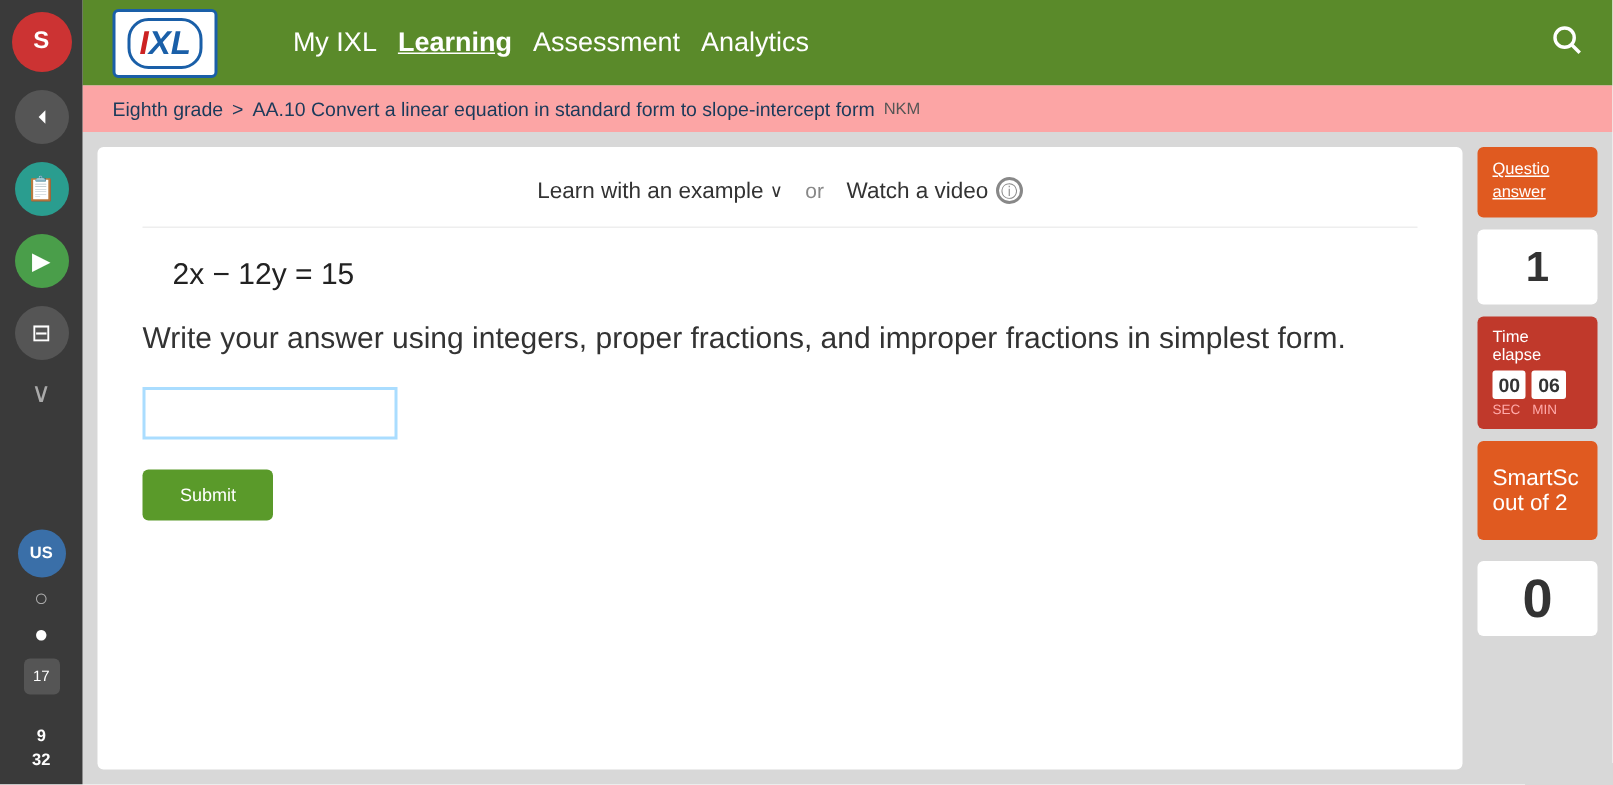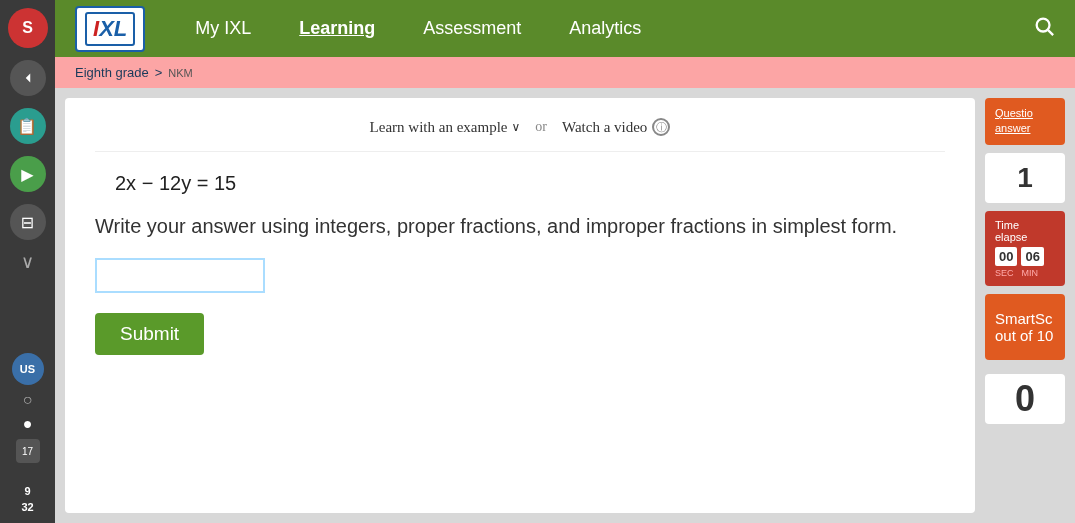--- a/index.html
+++ b/index.html
@@ -66,21 +66,21 @@
       padding: 4px 8px;
       border-radius: 4px;
       font-size: 18px;
       font-weight: bold;
       color: #1a5fa8;
       border: 2px solid #1a5fa8;
       display: flex; align-items: center;
     }
     .nav-links {
       display: flex;
-      gap: 48px;
+      gap: 14px;
       margin-left: 20px;
     }
     .nav-link {
       color: white;
       text-decoration: none;
       font-size: 18px;
       cursor: pointer;
     }
     .nav-link.active {
       font-weight: bold;
@@ -128,21 +128,20 @@
     .learn-bar {
       display: flex;
       align-items: center;
       justify-content: center;
       gap: 15px;
       margin-bottom: 20px;
       font-size: 15px;
       color: #333;
       border-bottom: 1px solid #eee;
       padding-bottom: 15px;
-      font-family: Liberation Serif, serif;
     }
     .learn-dropdown {
       display: flex; align-items: center; gap: 4px;
       cursor: pointer; color: #333;
     }
     .learn-dropdown .chevron { font-size: 12px; }
     .or-text { color: #888; font-size: 14px; }
     .watch-video-btn {
       display: flex; align-items: center; gap: 5px;
       cursor: pointer; color: #333;
@@ -180,21 +179,21 @@
       font-size: 16px;
       padding: 4px 8px;
       margin-bottom: 20px;
       display: block;
     }
     .submit-btn {
       background: #5a9a2a;
       color: white;
       border: none;
       padding: 10px 25px;
-      font-size: 19px;
+      font-size: 12px;
       border-radius: 4px;
       cursor: pointer;
       font-weight: 500;
     }
 
     
     .right-panel {
       width: 80px;
       display: flex;
       flex-direction: column;
@@ -295,41 +294,42 @@
   <div class="sidebar-bottom">
     <span class="sidebar-number">9</span>
     <span class="sidebar-number">32</span>
   </div>
 </div>
 
 <div class="main-content">
 
   <div class="top-nav">
     <div class="ixl-logo">
-      <span style="font-weight:900;font-style:italic;font-size:22px;color:#1a5fa8;background:white;padding:2px 6px;border-radius:3px;border:2px solid #1a5fa8;">
+      <span style="font-weight:900;font-style:italic;font-size:22px;color:#1a5fa8;background:white;padding:2px 6px;border-radius:14px;border:2px solid #1a5fa8;">
         <span style="color:#cc2222;">I</span><span style="color:#1a5fa8;">XL</span>
       </span>
     </div>
     <nav class="nav-links">
       <a class="nav-link">My IXL</a>
       <a class="nav-link active">Learning</a>
       <a class="nav-link">Assessment</a>
       <a class="nav-link">Analytics</a>
     </nav>
     <div class="nav-search">
       <svg width="22" height="22" viewBox="0 0 24 24" fill="none" stroke="white" stroke-width="2.5">
           <circle cx="11" cy="11" r="7"></circle>
           <line x1="16.5" y1="16.5" x2="22" y2="22"></line>
         </svg>
     </div>
   </div>
 
   <div class="breadcrumb-bar">
     <a>Eighth grade</a>
     <span class="separator">&gt;</span>
+    <span>AA.10 Convert a linear equation in standard form to slope-intercept form</span>
     <span class="nkm">NKM</span>
   </div>
 
   <div class="content-area">
 
     <div class="question-panel">
       
       <div class="learn-bar">
         <div class="learn-dropdown">
           <span>Learn with an example</span>
@@ -376,21 +376,21 @@
           <span class="time-val">06</span>
         </div>
         <div class="time-label">
           <span>SEC</span>
           <span>MIN</span>
         </div>
       </div>
 
       <div class="smartscore-box">
         <div>SmartSc</div>
-        <div>out of 10</div>
+        <div>out of 2</div>
       </div>
 
       <div class="score-big">
         <span>0</span>
       </div>
     </div>
   </div>
 </div>
 
 </body></html>

